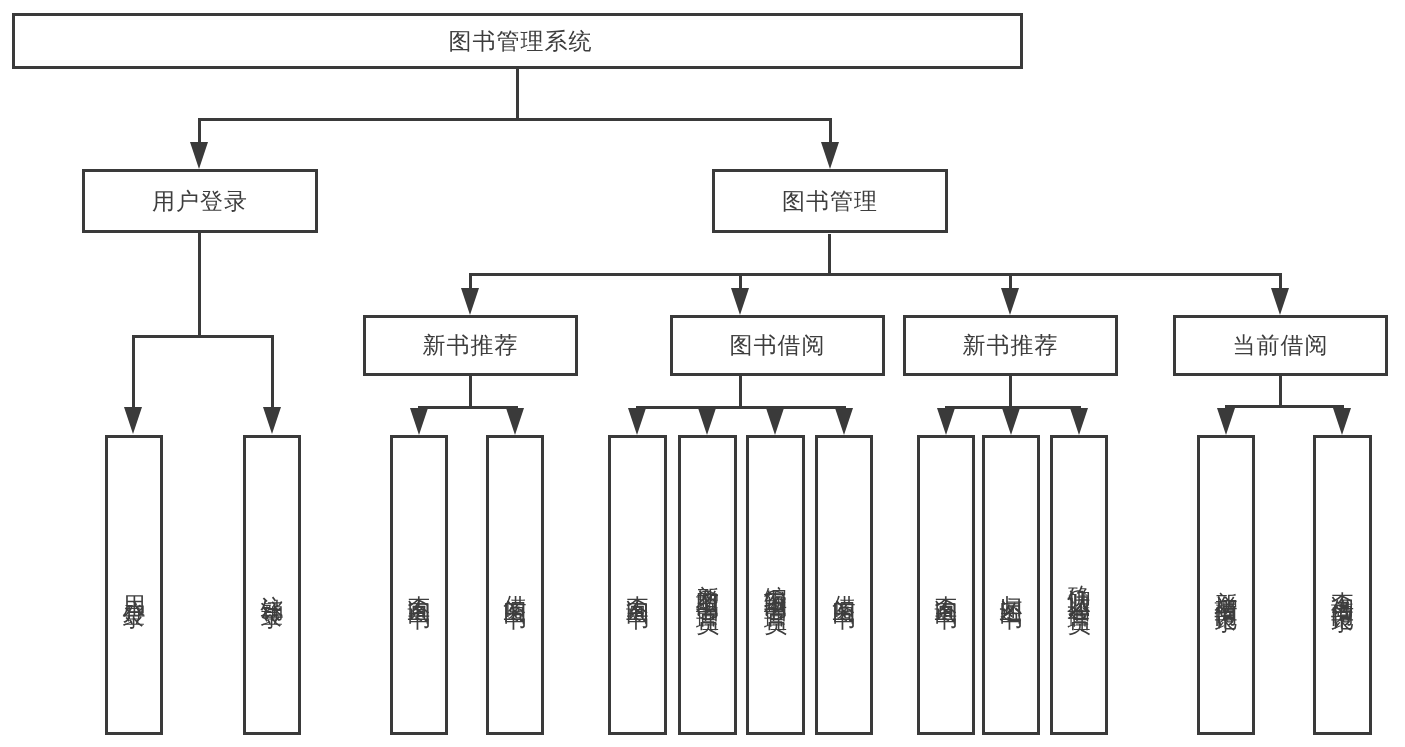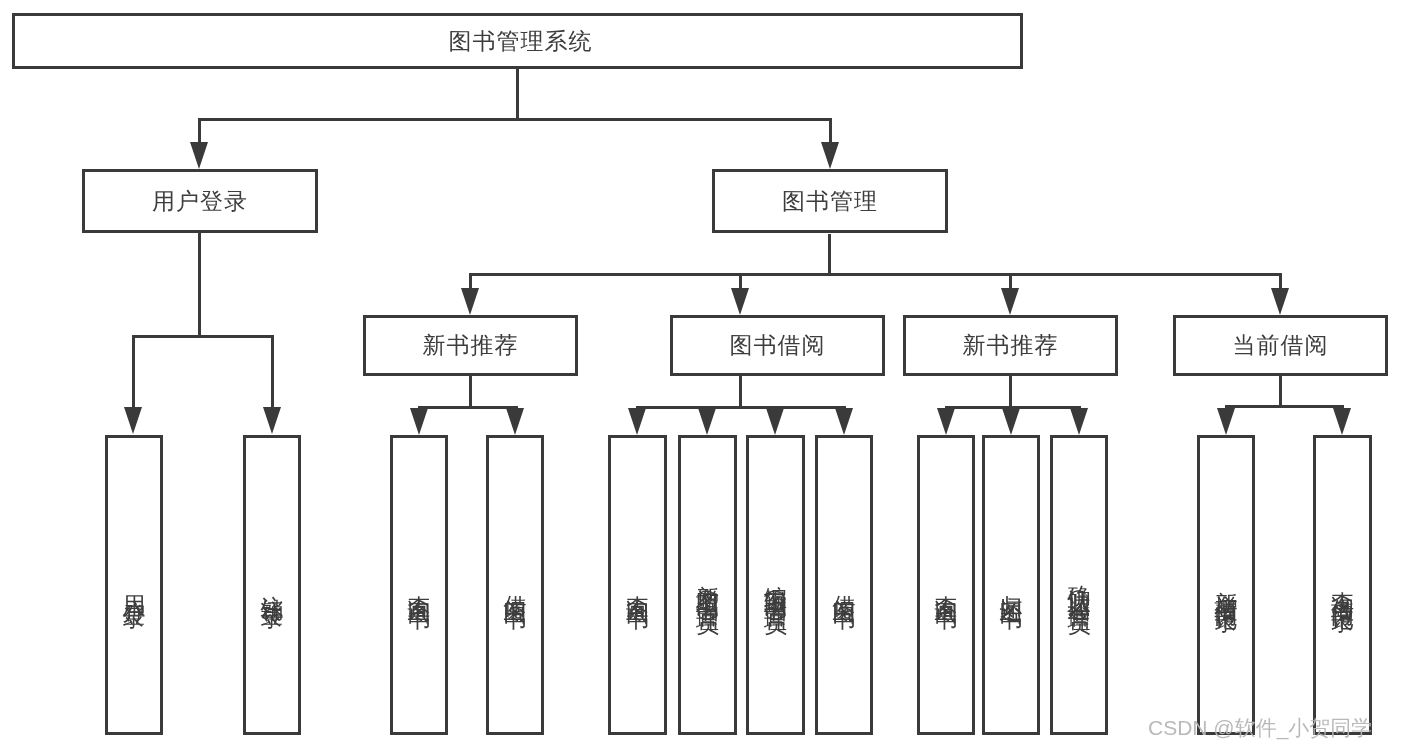--- a/index.html
+++ b/index.html
@@ -164,15 +164,14 @@
     <span class="vlabel">确认归还（管理员）</span>
   </div>
 
   <div class="box leaf" style="left:1197px">
     <span class="vlabel">新增借阅记录</span>
   </div>
   <div class="box leaf" style="left:1313px;width:59px">
     <span class="vlabel">查询借阅记录</span>
   </div>
 
-  <div class="watermark">CSDN @软件_小贺同学</div>
 
 </div>
 
 </body></html>

